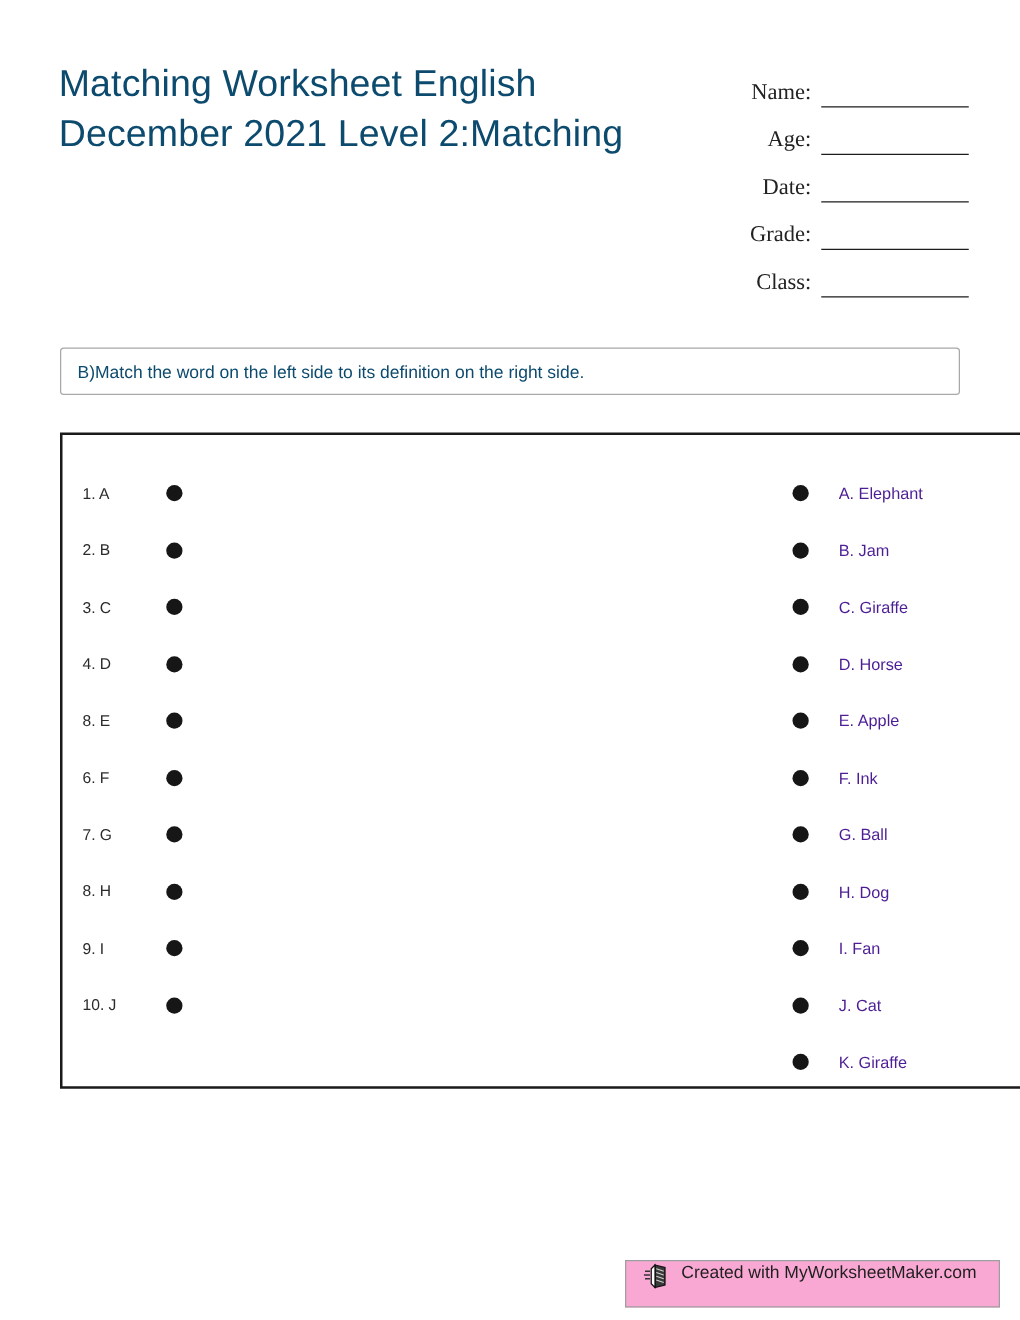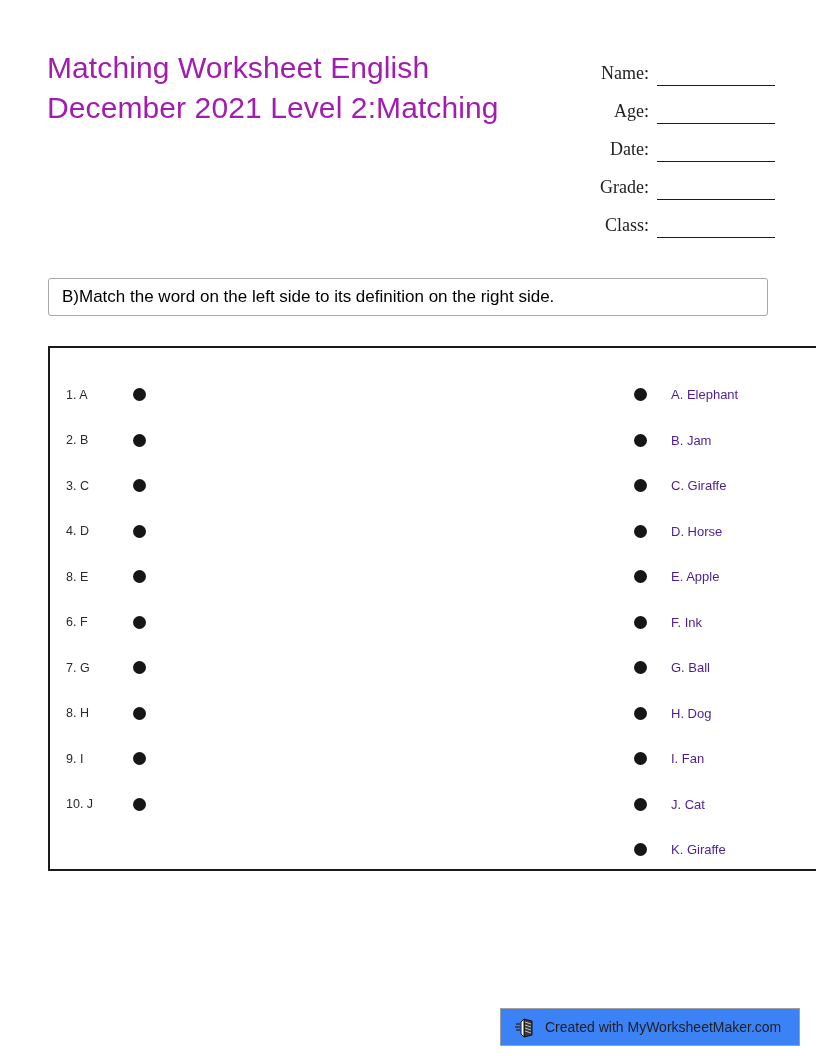--- a/index.html
+++ b/index.html
@@ -25,21 +25,21 @@
   }
   #worksheet-title {
     position: absolute;
     left: 47px;
     top: 48px;
     width: 520px;
     font-size: 30px;
     font-weight: 300;
     line-height: 40px;
     letter-spacing: 0.1px;
-    color: #a21caf;
+    color: #0c4a6e;
     white-space: pre-line;
   }
 
   
   #student-info {
     position: absolute;
     left: 560px;
     top: 48px;
     width: 215px;
   }
@@ -72,22 +72,22 @@
     width: 720px;
     height: 38px;
     border: 1px solid #a8a8a8;
     border-radius: 3px;
     box-sizing: border-box;
     display: flex;
     align-items: center;
   }
   #instruction-text {
     padding-left: 13px;
-    font-size: 17px;
-    color: #000000;
+    font-size: 14px;
+    color: #0c4a6e;
   }
 
   
   #matching-box {
     position: absolute;
     left: 48px;
     top: 346px;
     width: 797px;
     height: 525px;
     border: 2px solid #1a1a1a;
@@ -135,22 +135,22 @@
   
   #footer-badge {
     position: absolute;
     left: 500px;
     top: 1008px;
     width: 300px;
     height: 38px;
     border: 1px solid #9e9e9e;
     box-sizing: border-box;
     display: flex;
-    align-items: center;
-    background: #3b82f6;
+    align-items: flex-start;
+    background: #f9a8d4;
   }
   #footer-logo {
     margin-left: 14px;
     margin-right: 8px;
     width: 22px;
     height: 22px;
     flex: 0 0 auto;
   }
   #footer-text {
     font-size: 14px;

